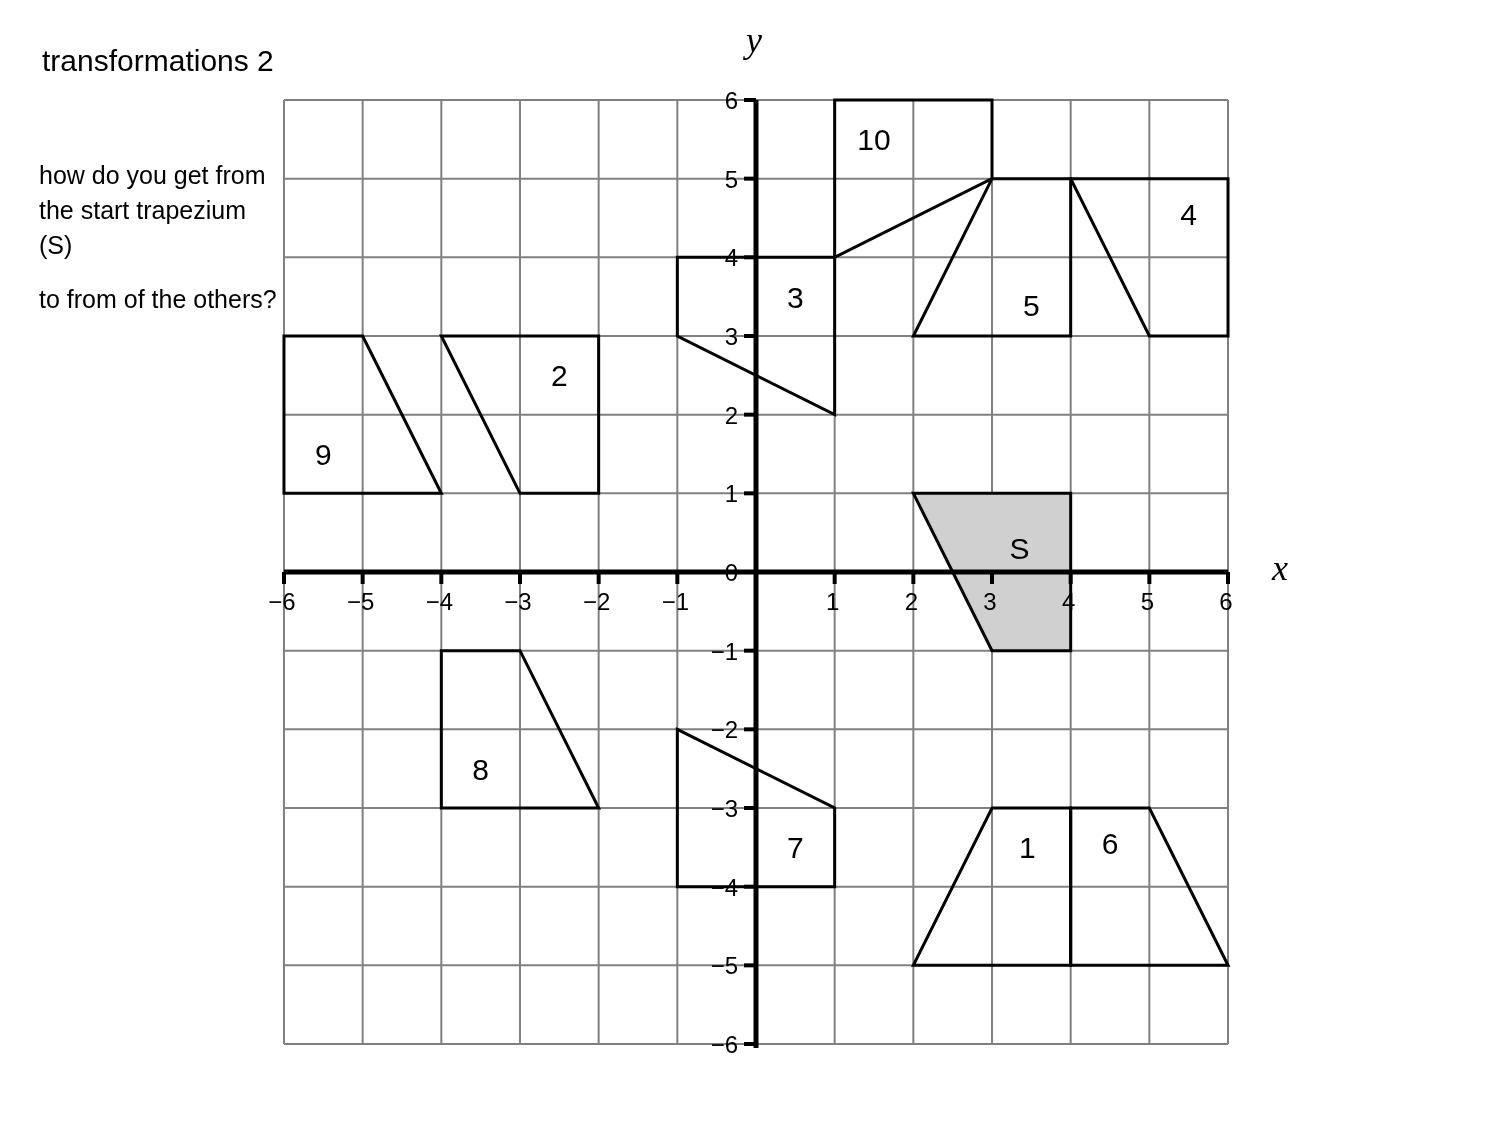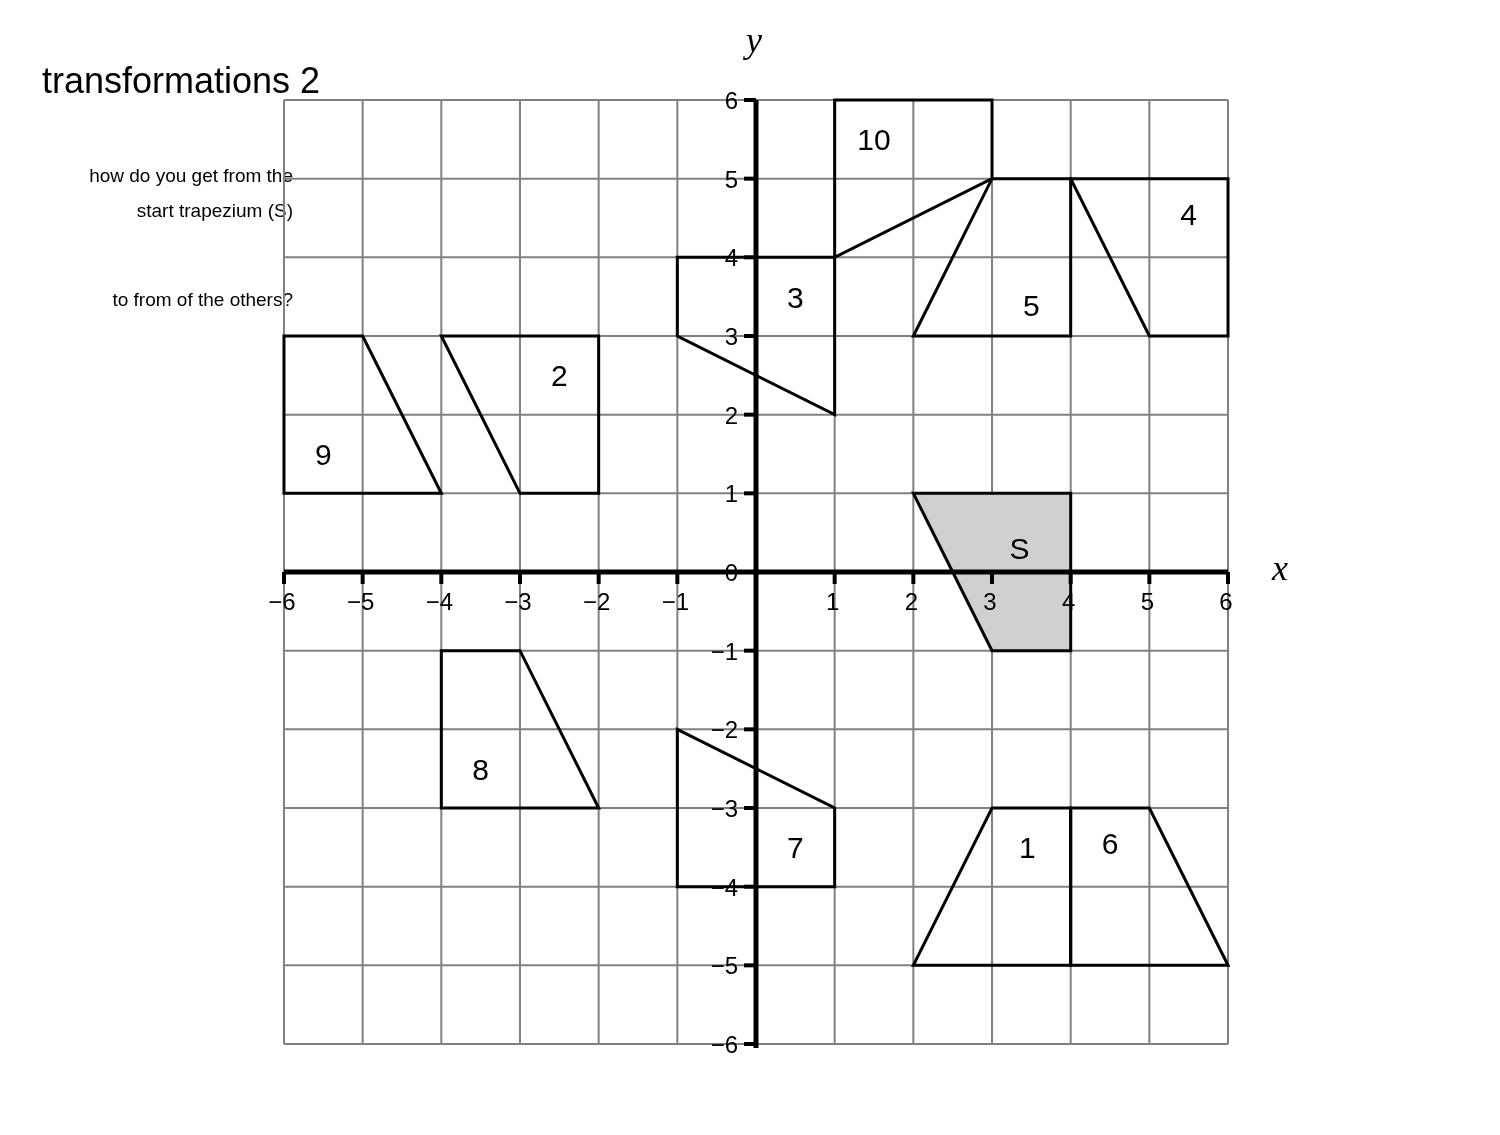--- a/index.html
+++ b/index.html
@@ -1,18 +1,18 @@
 <!DOCTYPE html>
 <html><head>
 <meta charset="utf-8">
 <style>
   html, body { margin:0; padding:0; background:#ffffff; }
   body { width:1500px; height:1135px; position:relative; overflow:hidden; font-family:"Liberation Sans", sans-serif; color:#000; }
-  .title { position:absolute; left:42px; top:60px; font-size:36px; }
-  .q { position:absolute; left:53px; font-size:19px; line-height:35px;text-align:right; }
+  .title { position:absolute; left:42px; top:44px; font-size:30px; }
+  .q { position:absolute; left:39px; font-size:25px; line-height:35px; }
   .q1 { top:158px; width:240px; }
   .q2 { top:282px; width:240px; }
   svg.plot { position:absolute; left:0; top:0; }
   .tick { font-family:"Liberation Sans", sans-serif; font-size:24px; }
   .axlbl { font-family:"Liberation Serif", serif; font-style:italic; font-size:36px; }
   .shape-label { font-family:"Liberation Sans", sans-serif; font-size:30px; }
 </style>
 </head>
 <body>
 

